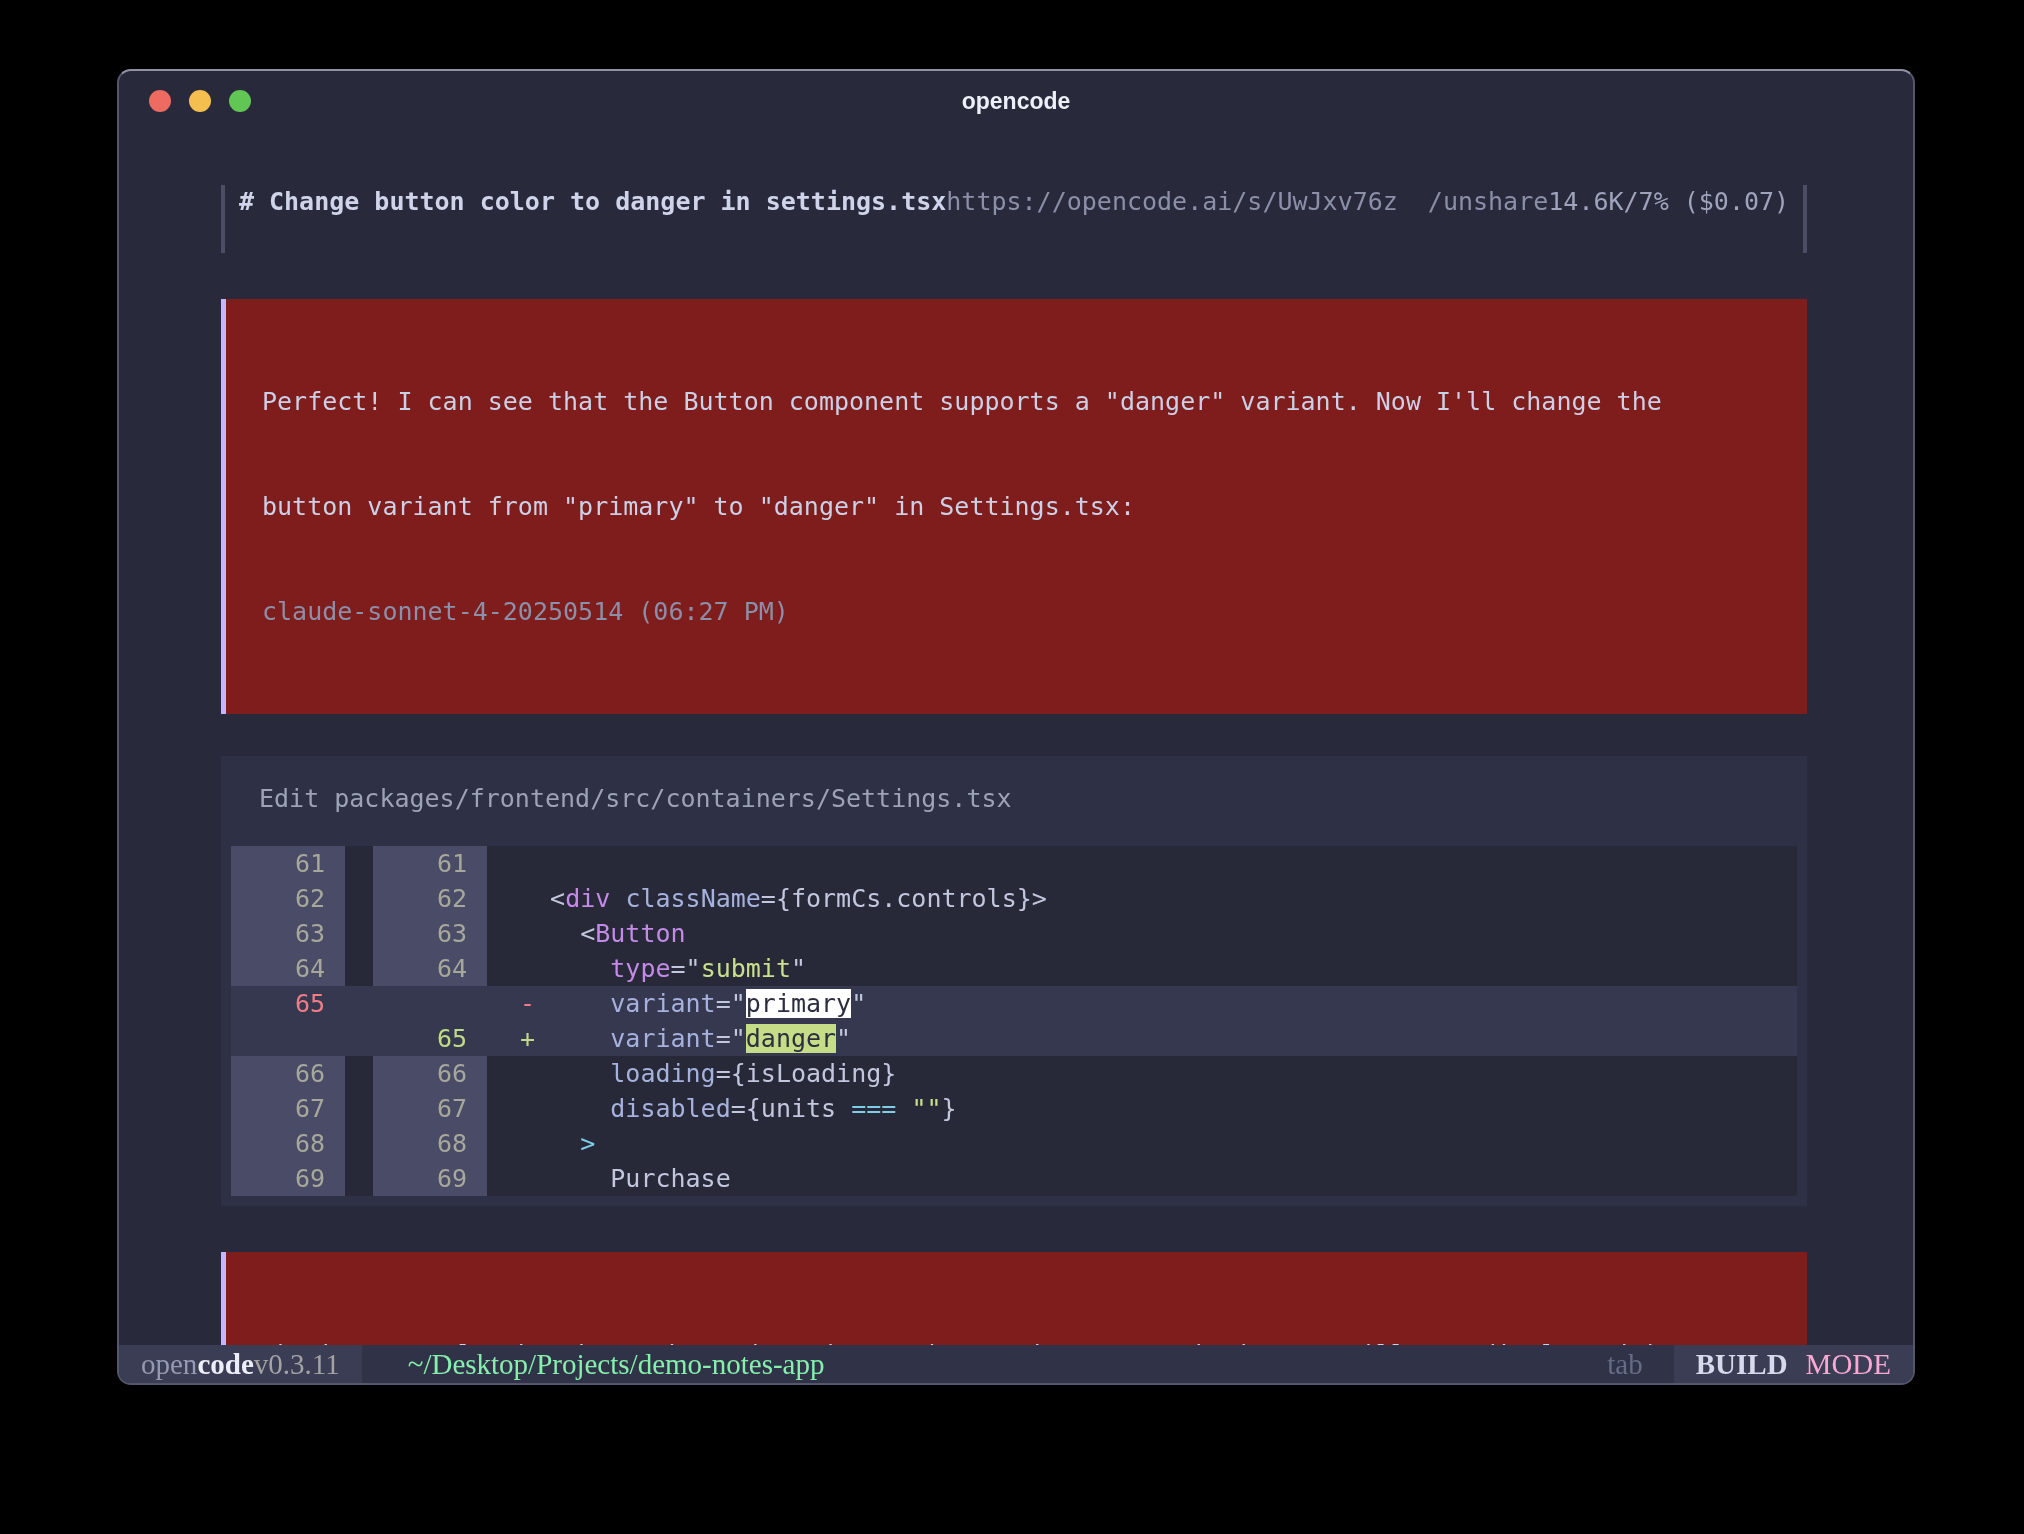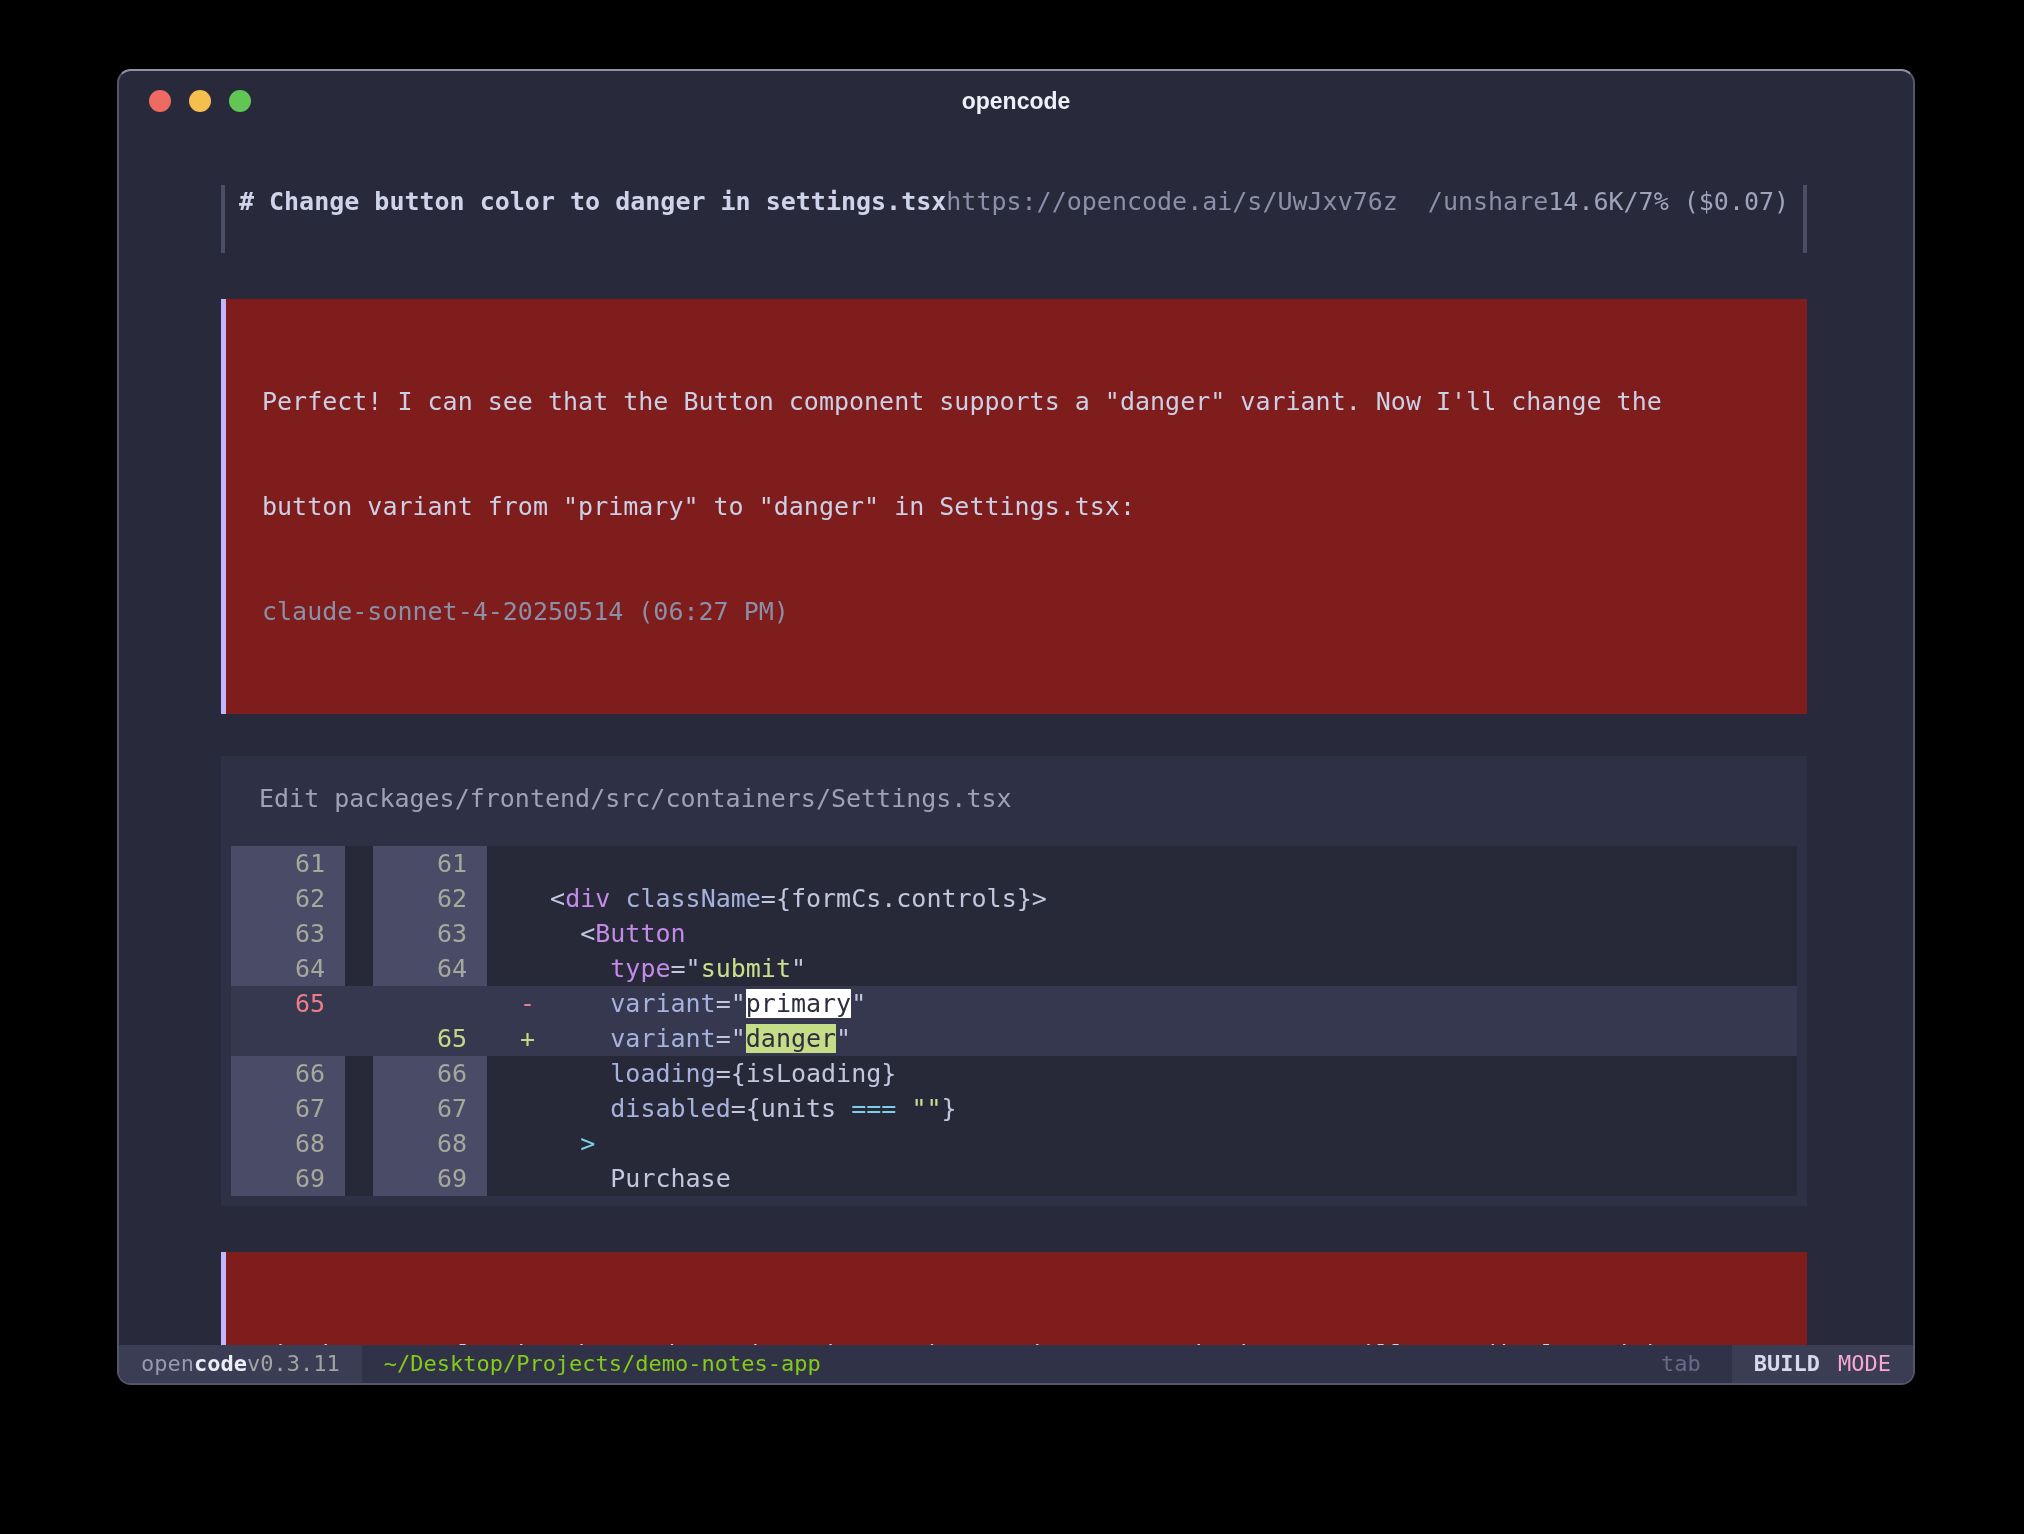--- a/index.html
+++ b/index.html
@@ -65,27 +65,27 @@
   .tk-p    { color:#c3c7de; }
   .tk-tag  { color:#c48ae8; }
   .tk-attr { color:#a6b2dd; }
   .tk-str  { color:#c8e08c; }
   .tk-cyan { color:#7ccfe6; }
   .tk-hl-del { background:#ffffff; color:#2d2d40; }
   .tk-hl-add { background:#c6dd87; color:#2d2d40; }
   
   .statusbar {
     position:absolute; left:0; right:0; bottom:0; height:38px; background:#303248;
-    display:flex; align-items:flex-end; font-size:22px; line-height:38px; white-space:pre;
+    display:flex; align-items:flex-end; font-size:29px; line-height:38px; white-space:pre;font-family:Liberation Serif, serif;
   }
   .sb-seg { background:#3b3d55; display:flex; align-items:center; padding:0 22px; }
   .sb-open { color:#9599b1; }
   .sb-code { color:#eceef8; font-weight:bold; }
   .sb-version { color:#a3a3a3; }
-  .sb-cwd { color:#84cc16; margin-left:22px; align-self:center; }
+  .sb-cwd { color:#86efac; margin-left:46px; align-self:center; }
   .sb-spacer { flex:1; }
   .sb-tab { color:#676b86; align-self:center; margin-right:26px; }
   .sb-divider { width:5px; background:#282a3e; }
   .sb-mode-bold { color:#d6daec; font-weight:bold; }
   .sb-mode-rest { color:#f9a8d4; margin-left:18px; }
 </style>
 </head>
 <body>
 
 <div class="window">

